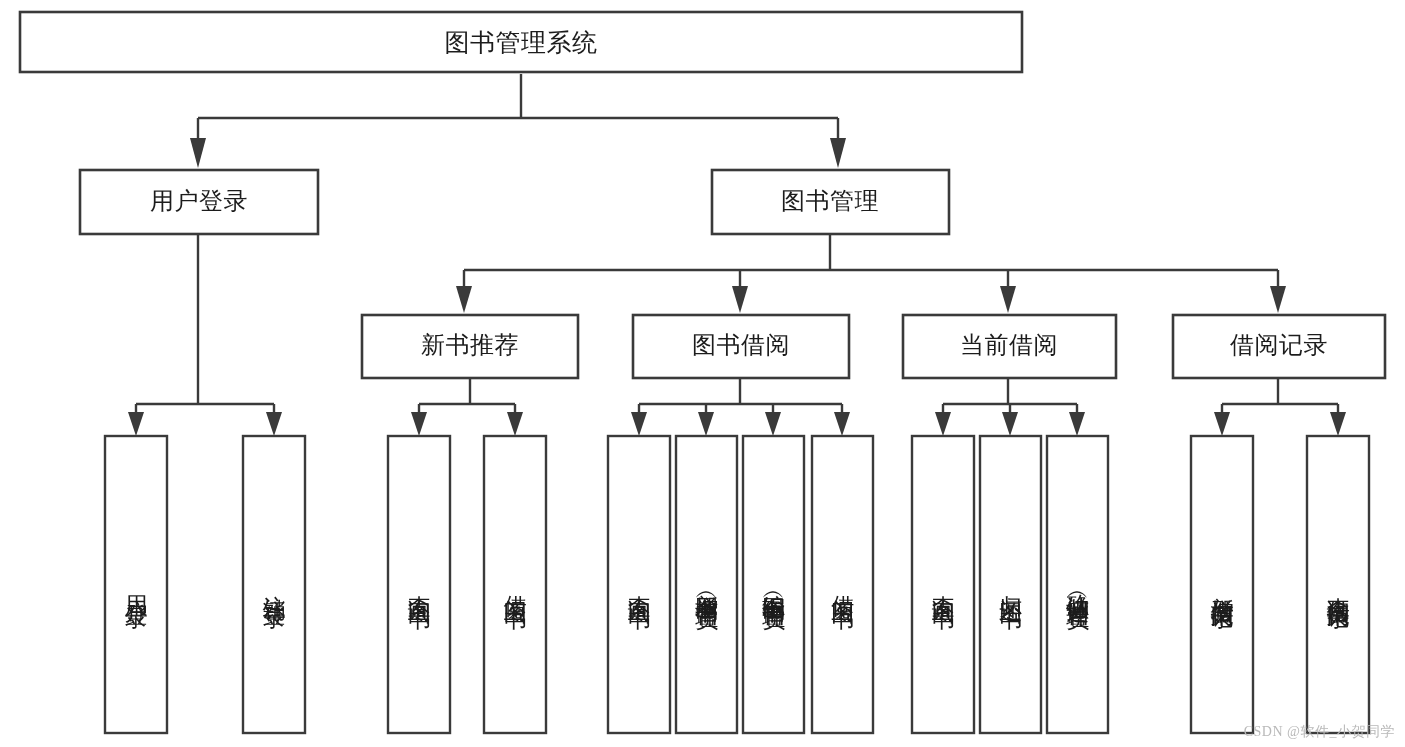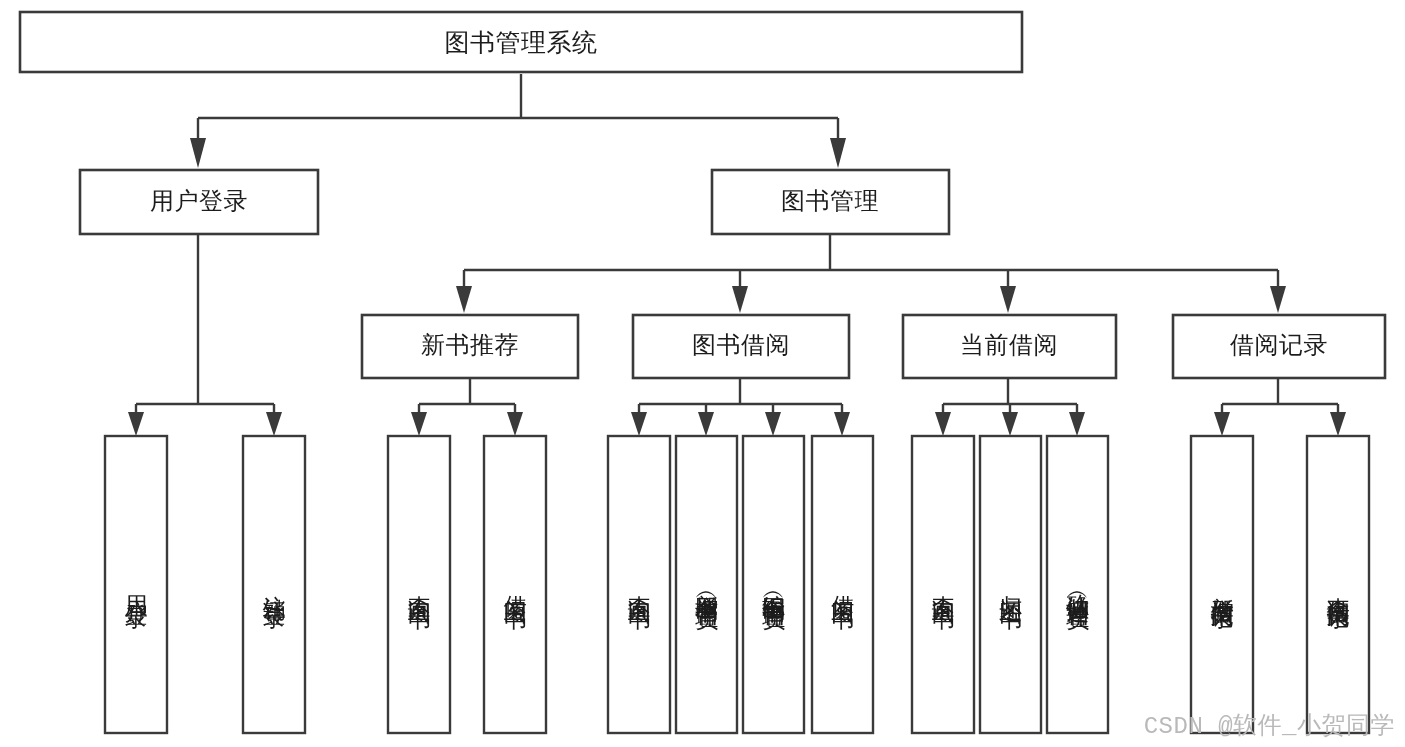--- a/index.html
+++ b/index.html
@@ -73,22 +73,22 @@
     line-height: 1.02;
     color: #1c1c1c;
     letter-spacing: 4px;
     white-space: nowrap;
     pointer-events: none;
   }
   .watermark {
     position: absolute;
     right: 10px;
     bottom: 6px;
-    font-family: Liberation Mono, monospace;
-    font-size: 24px;
+    font-family: Liberation Serif, serif;
+    font-size: 14px;
     color: #b9b9b9;
     letter-spacing: 0.5px;
     white-space: nowrap;
   }
 </style>
 </head>
 <body>
 
 <div id="diagram-root">
 

